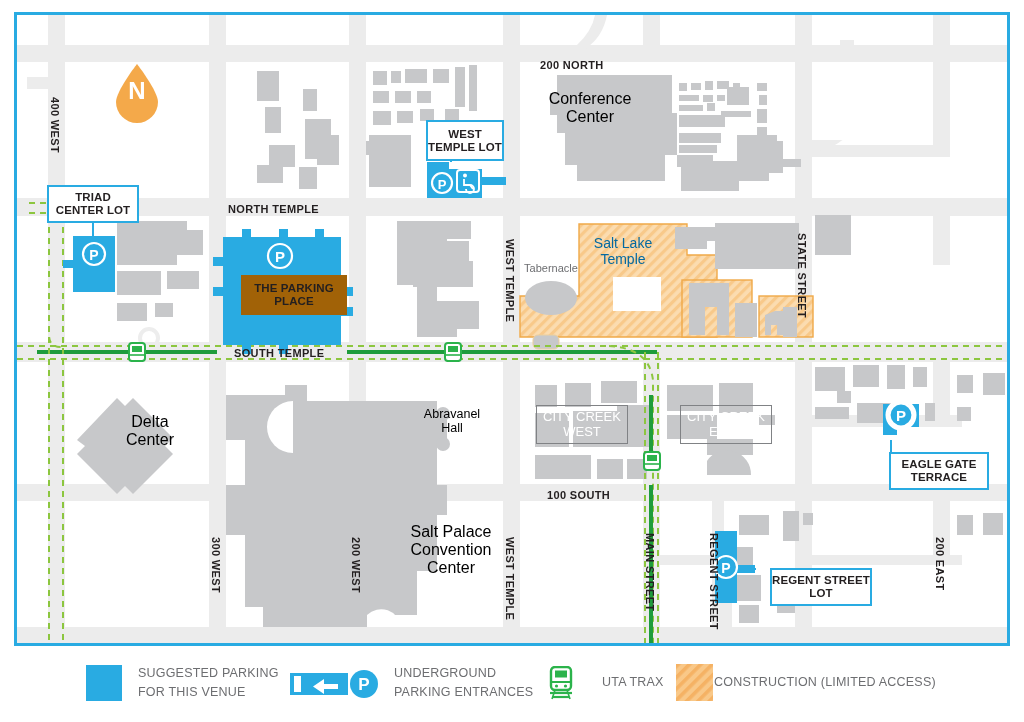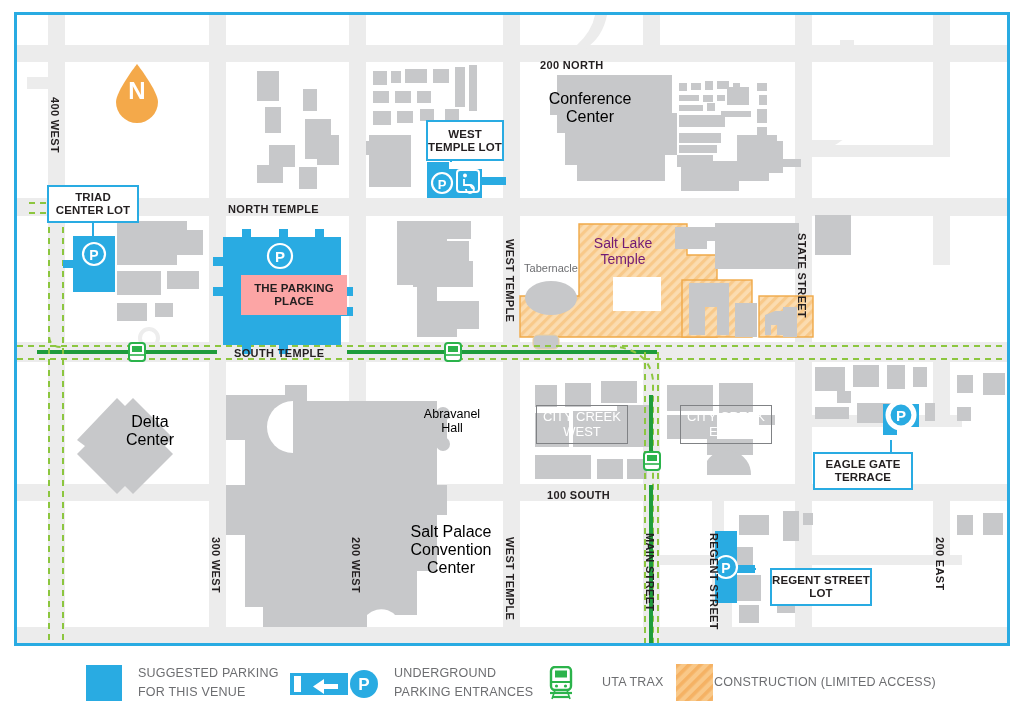--- a/index.html
+++ b/index.html
@@ -32,25 +32,25 @@
     font-weight: bold;
     text-align: center;
     line-height: 1.12;
     display: flex; align-items: center; justify-content: center;
     letter-spacing: .1px;
   }
   .callout span { display:block; white-space: pre-line; }
 
   #callout-triad      { left: 30px;  top: 170px; width: 92px;  height: 38px; font-size: 11.5px; }
   #callout-west-temple{ left: 409px; top: 105px; width: 78px;  height: 41px; font-size: 11.5px; }
-  #callout-eagle-gate { left: 796px; top: 437px; width: 100px; height: 38px; font-size: 11.5px; }
+  #callout-eagle-gate { left: 872px; top: 437px; width: 100px; height: 38px; font-size: 11.5px; }
   #callout-regent     { left: 753px; top: 553px; width: 102px; height: 38px; font-size: 11.5px; }
   #callout-parking-place {
     left: 224px; top: 260px; width: 106px; height: 40px;
-    border: none; background:#fca5a5; font-size: 11.5px;
+    border: none; background:#a16207; font-size: 11.5px;
   }
 
   
   #north-marker { position:absolute; left: 96px; top: 48px; width: 48px; height: 62px; }
   #north-marker .letter {
     position:absolute; left:0; top:14px; width:48px;
     text-align:center; color:#fff; font-weight:bold; font-size:24px;
     font-family:"Liberation Sans", sans-serif;
   }
 
@@ -69,21 +69,21 @@
     position:absolute; color:#000000; font-size:16px; text-align:center;
     line-height:1.12; white-space:pre-line; font-weight:normal;
     font-family:"Liberation Sans", sans-serif;
   }
   .place-label.small { font-size: 12.5px; }
   .place-label.dark  { color:#6d6e71; }
   .place-label.boxed {
     border:1px solid #808285; background:rgba(255,255,255,0.0);
     padding: 3px 10px; color:#ffffff; font-size:13px;
   }
-  .place-label.temple { color:#701a75; font-size:14px; }
+  .place-label.temple { color:#0369a1; font-size:14px; }
 
   
   #legend { position:absolute; left:0; top:650px; width:1024px; height:72px; }
   .legend-item { position:absolute; display:flex; align-items:center; }
   .legend-text {
     color:#6d6e71; font-size:12.5px; line-height:1.55; white-space:pre-line;
     letter-spacing:.2px; font-family:"Liberation Sans", sans-serif;
   }
   .legend-swatch-blue { width:36px; height:36px; background:#29abe2; }
 </style>

